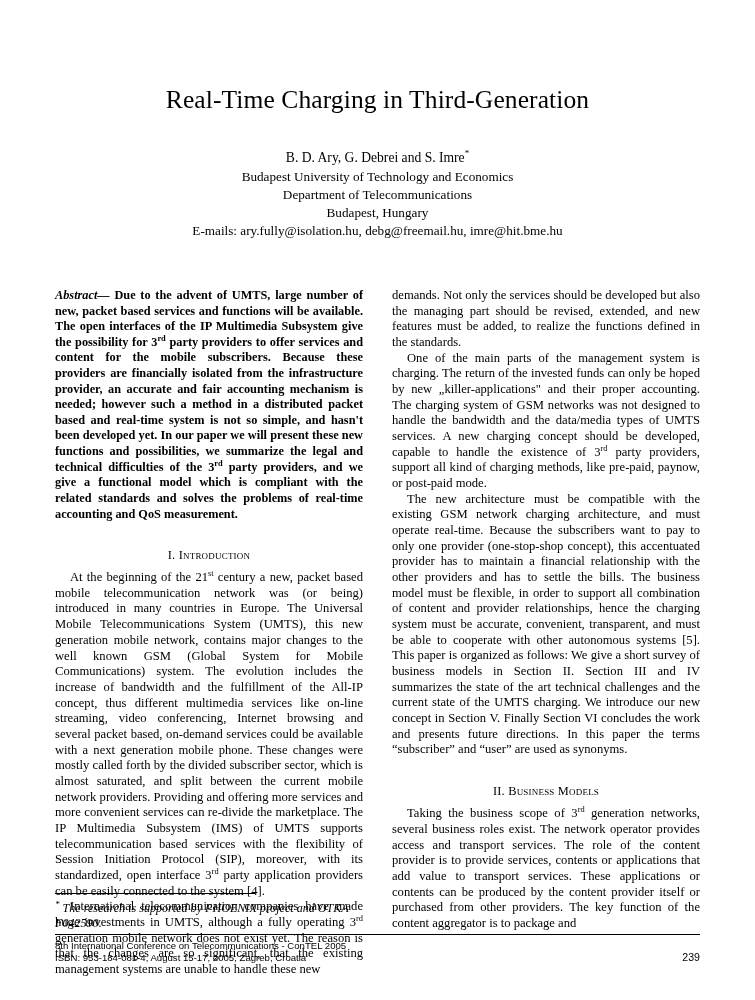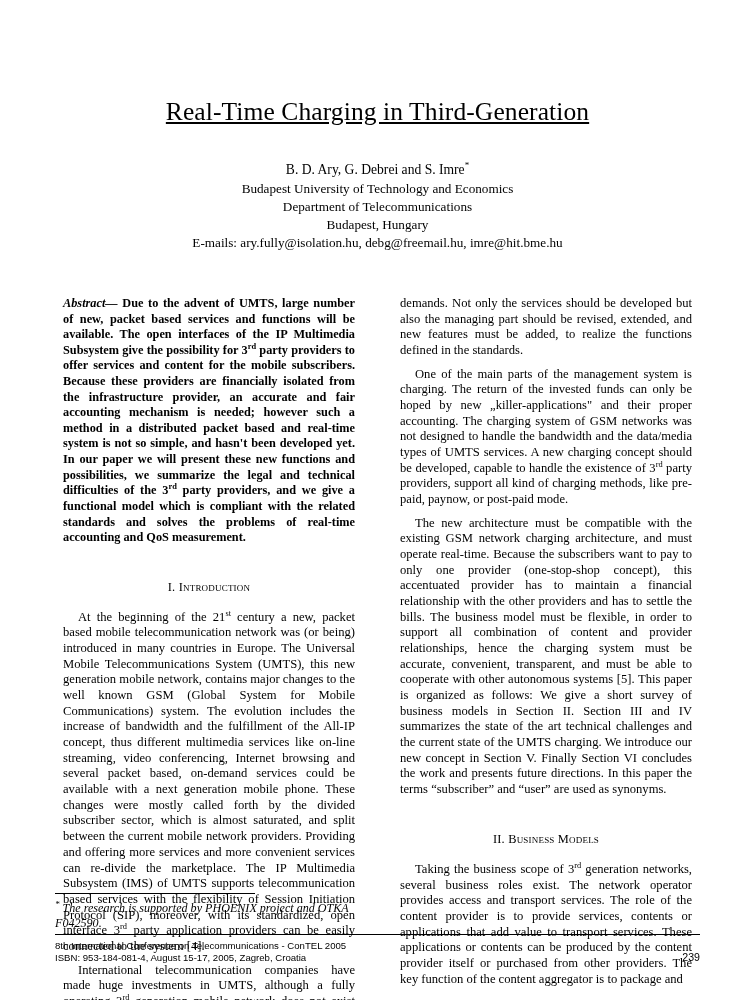--- a/index.html
+++ b/index.html
@@ -19,28 +19,27 @@
     position: absolute;
     left: 0; top: 0;
     width: 755px;
     height: 1000px;
     box-sizing: border-box;
     padding: 0 55px;
   }
 
   
   .title {
-    margin: 16px;
+    margin: 4px;
     padding-top: 78px;
     font-size: 25.5px;
     font-weight: normal;
     line-height: 1.45;
     text-align: center;
     letter-spacing: 0.1px;
-    text-decoration: underline;
   }
 
   
   .authors {
     margin-top: 30px;
     text-align: center;
     font-size: 13.2px;
     line-height: 1.36;
   }
   .authors .names {
@@ -64,21 +63,21 @@
   }
   .col {
     position: absolute;
     top: 0;
     width: 308px;
   }
   .col-left  { left: 0; }
   .col-right { left: 337px; }
 
   p {
-    margin: 8px;
+    margin: 0;
     font-size: 12.6px;
     line-height: 1.245;
     text-align: justify;
     text-justify: inter-word;
     hyphens: none;
   }
   p.indent { text-indent: 15px; }
 
   .abstract {
     font-weight: bold;

